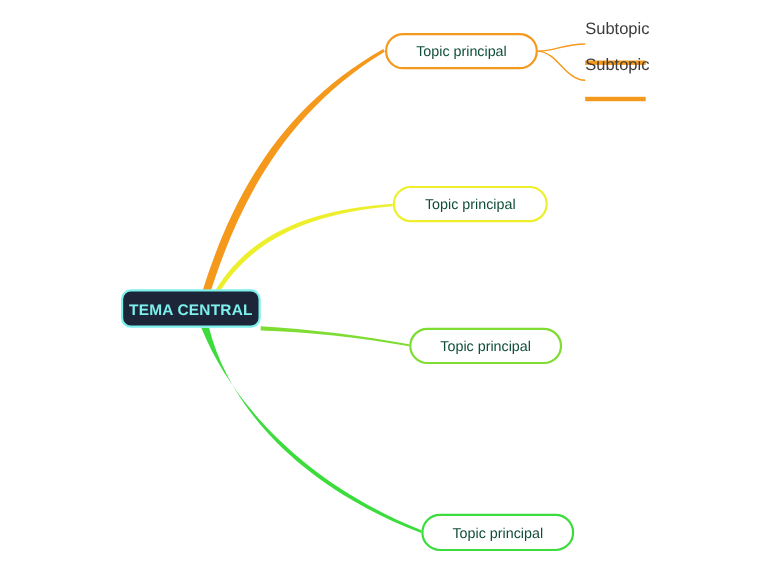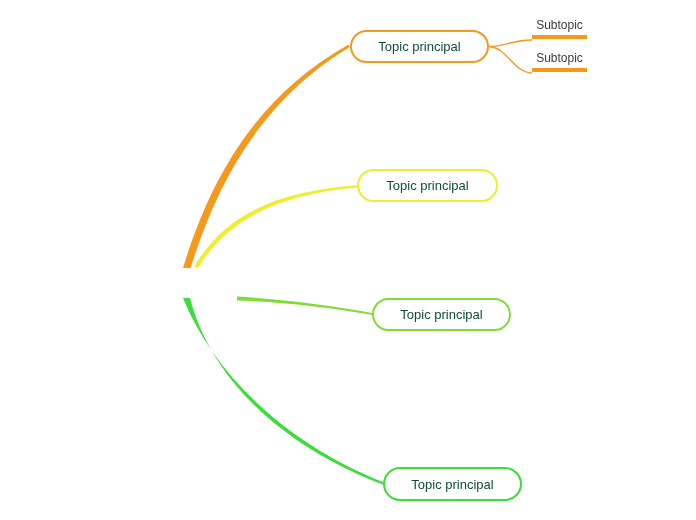--- a/index.html
+++ b/index.html
@@ -42,22 +42,22 @@
     border-radius: 17px;
     background: #ffffff;
     font-weight: normal;
     font-size: 13px;
   }
 
   .subtopic-node {
     position: absolute;
     box-sizing: border-box;
     text-align: center;
-    font-size: 12px;
-    padding-bottom: 3px;
+    font-size: 15px;
+    padding-bottom: 20px;
     border-bottom: 4px solid;
     cursor: pointer;
   }
 
   .label { pointer-events: none; }
 </style>
 </head>
 <body>
 
 <div class="canvas" style="background: rgb(255, 255, 255);">
@@ -70,20 +70,23 @@
 
     <path d="M 237,296.5 C 280,299 330,305 372,313 L 372,314.8 C 328,307 278,301.5 237,300.5 Z" fill="#7EDC33"></path>
 
     <path d="M 183,298 C 213,372 283,442 383,482 L 383,484.6 C 279,445 210,376 190,298 Z" fill="#3BDC3B"></path>
 
     <path fill="none" stroke-width="1.3" d="M 489,46.5 C 504,46.5 513,40 532,40" stroke="#F4991C"></path>
 
     <path fill="none" stroke-width="1.3" d="M 489,46.5 C 507,47.5 513,72 532,73" stroke="#F4991C"></path>
   </svg>
 
+  <div class="node central-node" style="left: 110px; top: 263px; width: 127px; height: 35px; background: rgb(28, 38, 56); border-color: rgb(125, 239, 236); color: rgb(125, 239, 236);">
+    <span class="label">TEMA CENTRAL</span>
+  </div>
 
   <div class="node topic-node" style="left: 350px; top: 30px; width: 139px; height: 33px; border-color: rgb(244, 153, 28); color: rgb(15, 77, 58);">
     <span class="label">Topic principal</span>
   </div>
 
   <div class="node topic-node" style="left: 357px; top: 169px; width: 141px; height: 33px; border-color: rgb(237, 239, 44); color: rgb(15, 77, 58);">
     <span class="label">Topic principal</span>
   </div>
 
   <div class="node topic-node" style="left: 372px; top: 298px; width: 139px; height: 33px; border-color: rgb(126, 220, 51); color: rgb(15, 77, 58);">

